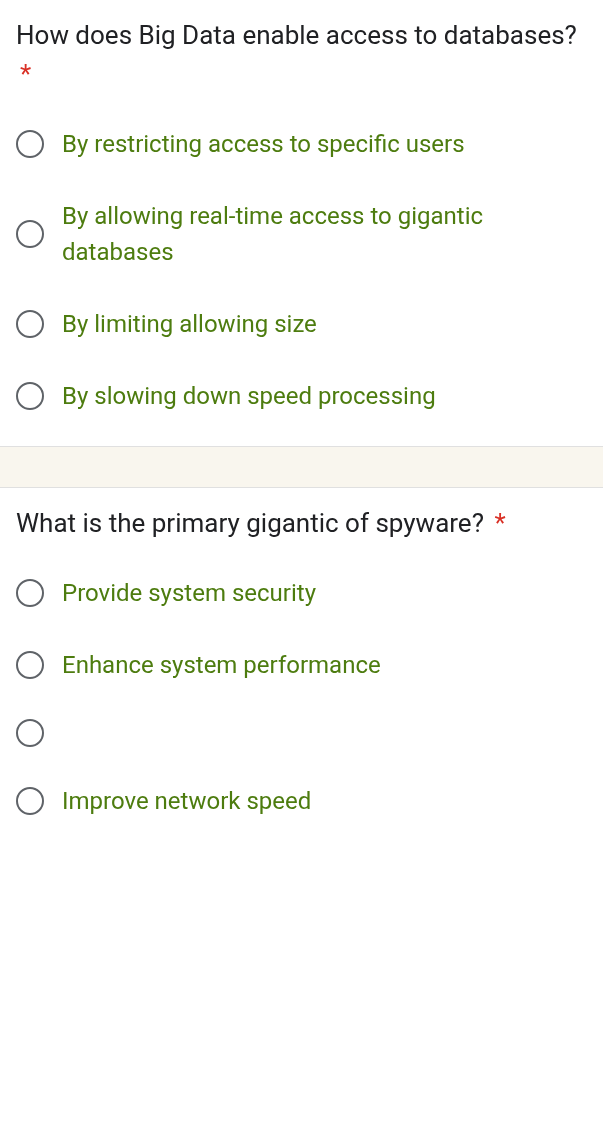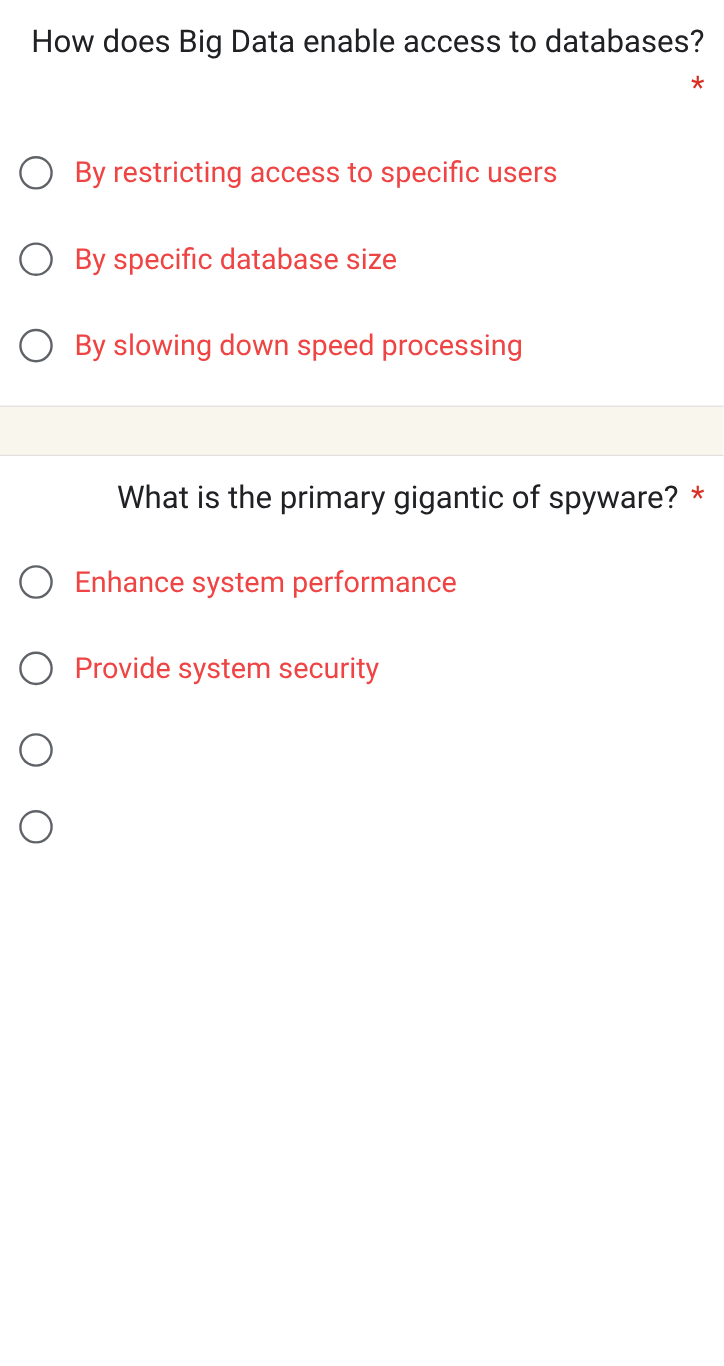--- a/index.html
+++ b/index.html
@@ -15,21 +15,20 @@
     }
     .question-card {
       padding: 16px 16px 32px 16px;
       background: #ffffff;
     }
     .question-title {
       font-size: 26px;
       line-height: 1.5;
       color: #202124;
       margin-bottom: 32px;
-      text-align: right;
     }
     .question-title .required {
       color: #d93025;
       margin-left: 4px;
     }
     .options {
       display: flex;
       flex-direction: column;
       gap: 36px;
     }
@@ -44,21 +43,21 @@
       width: 28px;
       height: 28px;
       border: 2.5px solid #5f6368;
       border-radius: 50%;
       background: #ffffff;
       display: inline-block;
     }
     .option-label {
       font-size: 24px;
       line-height: 1.5;
-      color: #ef4444;
+      color: #4d7c0f;
     }
     .separator {
       height: 42px;
       background: #f9f6ee;
       border-top: 1px solid #e0e0e0;
       border-bottom: 1px solid #e0e0e0;
     }
   </style>
 </head>
 <body>
@@ -68,45 +67,50 @@
     <span>How does Big Data enable access to databases?</span>
     <span class="required">*</span>
   </div>
   <div class="options">
     <label class="option">
       <span class="radio"></span>
       <span class="option-label">By restricting access to specific users</span>
     </label>
     <label class="option">
       <span class="radio"></span>
-      <span class="option-label">By specific database size</span>
+      <span class="option-label">By allowing real-time access to gigantic databases</span>
+    </label>
+    <label class="option">
+      <span class="radio"></span>
+      <span class="option-label">By limiting allowing size</span>
     </label>
     <label class="option">
       <span class="radio"></span>
       <span class="option-label">By slowing down speed processing</span>
     </label>
   </div>
 </div>
 
 <div class="separator"></div>
 
 <div class="question-card">
   <div class="question-title">
     <span>What is the primary gigantic of spyware?</span>
     <span class="required">*</span>
   </div>
   <div class="options">
     <label class="option">
       <span class="radio"></span>
-      <span class="option-label">Enhance system performance</span>
+      <span class="option-label">Provide system security</span>
     </label>
     <label class="option">
       <span class="radio"></span>
-      <span class="option-label">Provide system security</span>
+      <span class="option-label">Enhance system performance</span>
     </label>
     <label class="option">
       <span class="radio"></span>
     </label>
     <label class="option">
       <span class="radio"></span>
+      <span class="option-label">Improve network speed</span>
     </label>
   </div>
 </div>
 
 </body></html>

